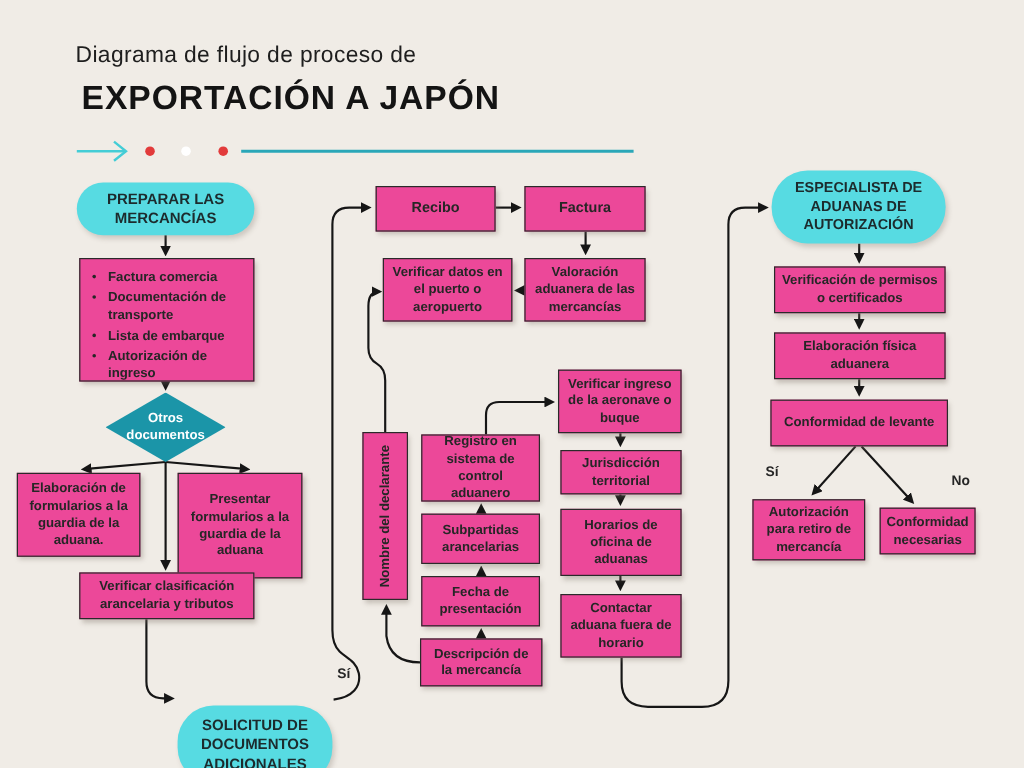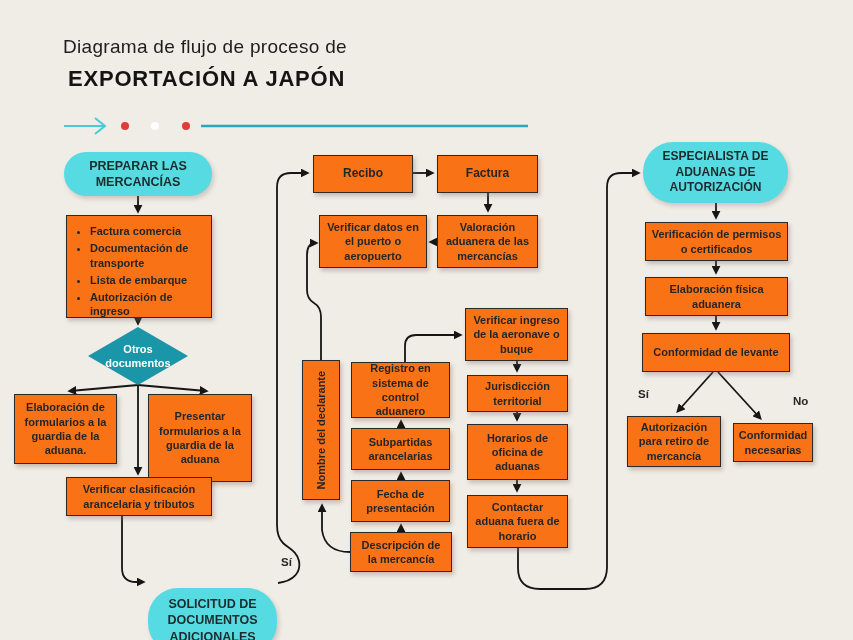--- a/index.html
+++ b/index.html
@@ -1,26 +1,26 @@
 <!DOCTYPE html>
 <html><head>
 <meta charset="utf-8">
 <style>
   html,body{margin:0;padding:0;background:#f0ece6;font-family:"Liberation Sans",sans-serif;}
   .canvas{position:relative;width:853px;height:640px;background:#f0ece6;overflow:hidden;}
 
   .title1{position:absolute;left:63px;top:36px;font-size:19px;font-weight:500;color:#1e1e1e;letter-spacing:.3px;}
-  .title2{position:absolute;left:68px;top:66px;font-size:22px;font-weight:800;color:#141414;letter-spacing:.8px;}
+  .title2{position:absolute;left:68px;top:66px;font-size:28px;font-weight:800;color:#141414;letter-spacing:.8px;}
 
   .connectors{position:absolute;left:0;top:0;z-index:1;}
   .deco{position:absolute;left:60px;top:116px;z-index:1;}
 
   .node{position:absolute;z-index:2;display:flex;align-items:center;justify-content:center;
         text-align:center;color:#262626;font-weight:bold;box-sizing:border-box;line-height:1.3;}
-  .box{background:#f97316;border:1.6px solid #2a2a2a;font-size:11px;padding:3px 5px;
+  .box{background:#ec4899;border:1.6px solid #2a2a2a;font-size:11px;padding:3px 5px;
        box-shadow:2px 3px 4px rgba(125,115,105,.38);}
   .pill{background:#57dbe2;border-radius:30px;font-size:12.5px;color:#1c2b2d;padding:4px 10px;
         box-shadow:2px 3px 4px rgba(125,115,105,.30);}
   .diamond{background:#1b95a8;color:#ffffff;font-size:11px;
            clip-path:polygon(50% 0,100% 50%,50% 100%,0 50%);}
   .diamond span{display:block;width:72px;}
 
   .checklist{align-items:flex-start;justify-content:flex-start;text-align:left;padding:8px 4px 9px 8px;}
   .checklist ul{margin:0;padding-left:15px;}
   .checklist li{margin-bottom:3px;}

